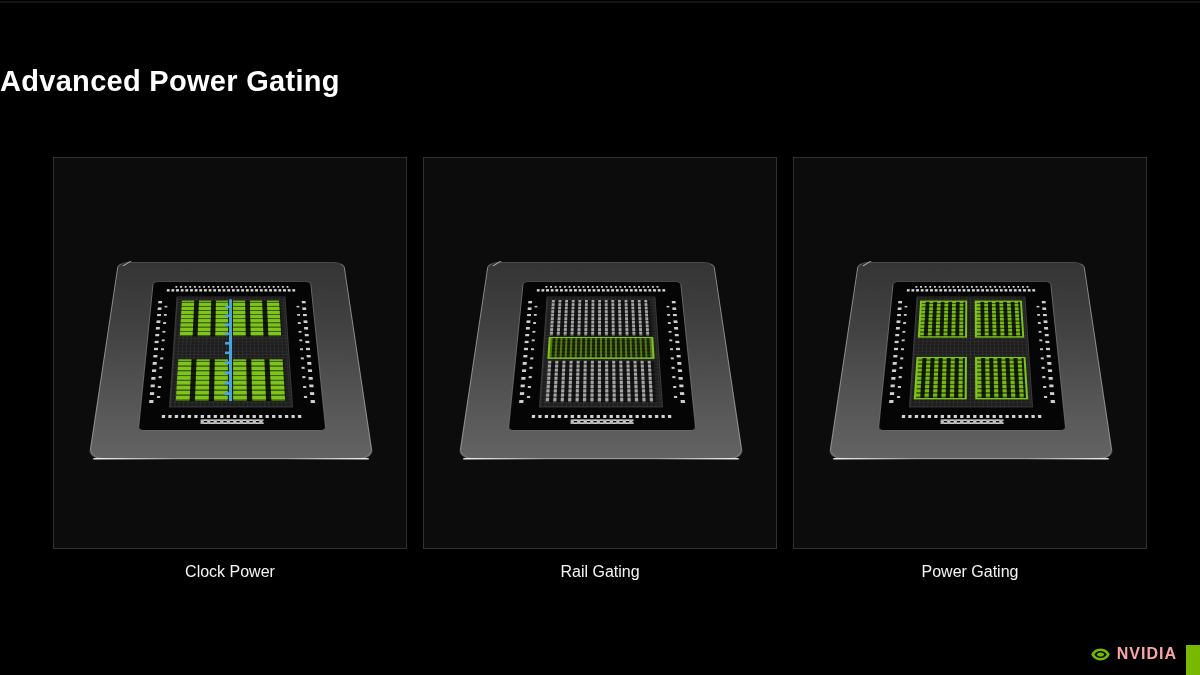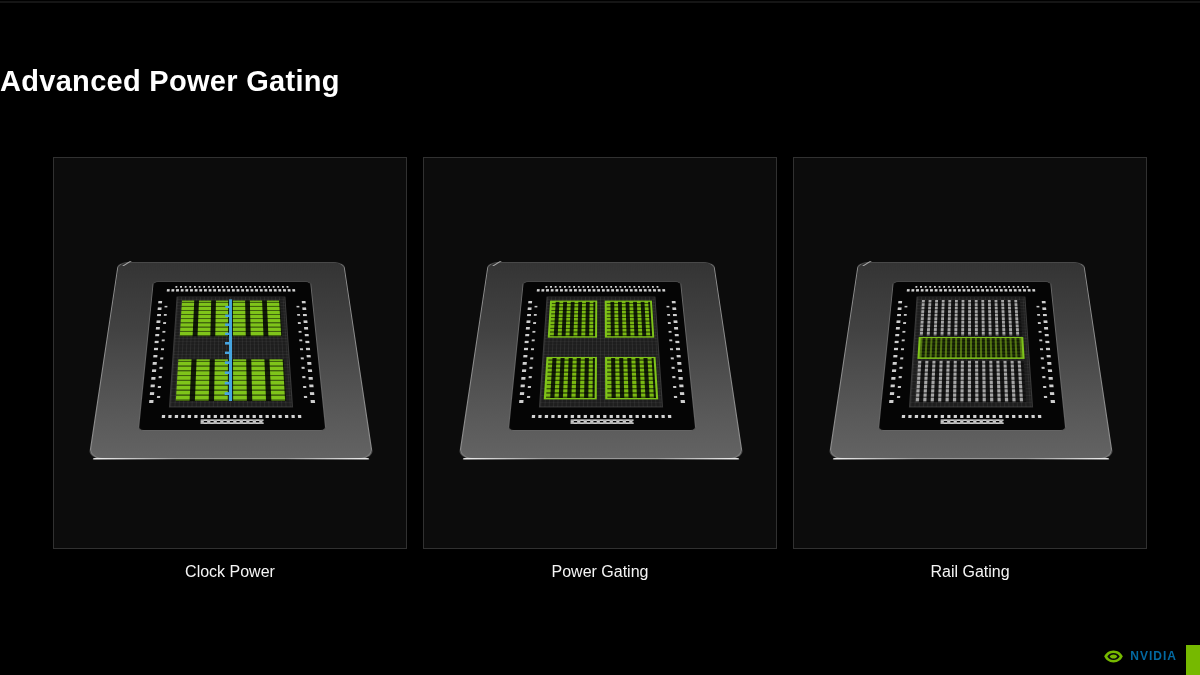--- a/index.html
+++ b/index.html
@@ -126,21 +126,21 @@
     display:block;left:4px;right:4px;top:50%;margin-top:-18px;height:34px;
     background-color:#1e2d07;
     border:2px solid var(--highlight-green,#8ec41d);
     background-image:
       repeating-linear-gradient(90deg,rgba(140,196,30,.5) 0 2px,transparent 2px 5px),
       repeating-linear-gradient(0deg,rgba(0,0,0,.45) 0 2px,transparent 2px 5px);
   }
 
   
   .logo{position:absolute;right:23px;bottom:12px;display:flex;align-items:center;gap:7px;}
-  .wordmark{font-weight:bold;font-size:12px;letter-spacing:1px;color:#0369a1;}
+  .wordmark{font-weight:bold;font-size:16px;letter-spacing:1px;color:#fca5a5;}
   .accent-bar{position:absolute;right:0;bottom:0;width:14px;height:30px;background:var(--nvidia-green,#76b900);}
 </style>
 </head>
 <body>
 
 <div class="top-edge"></div>
 
 <h1 class="slide-title">Advanced Power Gating</h1>
 
 <div class="panels-row">
@@ -176,57 +176,57 @@
         <div class="notch"></div>
         <div class="substrate">
           <div class="pads top1"></div>
           <div class="pads top2"></div>
           <div class="pads left1"></div>
           <div class="pads left2"></div>
           <div class="pads right1"></div>
           <div class="pads right2"></div>
           <div class="pads bottom1"></div>
           <div class="pads bottom2"></div>
-          <div class="core v-power">
-
-            <div class="quad q1"></div>
-            <div class="quad q2"></div>
-            <div class="quad q3"></div>
-            <div class="quad q4"></div>
-
+          <div class="core v-rail">
+
+            <div class="ghalf top"></div>
+            <div class="ghalf bottom"></div>
+            <div class="rail-band"></div>
           </div>
         </div>
       </div>
     </div>
-    <div class="caption">Power Gating</div>
+    <div class="caption">Rail Gating</div>
   </section>
 
   <section class="panel-wrap">
     <div class="panel-box">
       <div class="pkg">
         <div class="notch"></div>
         <div class="substrate">
           <div class="pads top1"></div>
           <div class="pads top2"></div>
           <div class="pads left1"></div>
           <div class="pads left2"></div>
           <div class="pads right1"></div>
           <div class="pads right2"></div>
           <div class="pads bottom1"></div>
           <div class="pads bottom2"></div>
-          <div class="core v-rail">
-
-            <div class="ghalf top"></div>
-            <div class="ghalf bottom"></div>
-            <div class="rail-band"></div>
+          <div class="core v-power">
+
+            <div class="quad q1"></div>
+            <div class="quad q2"></div>
+            <div class="quad q3"></div>
+            <div class="quad q4"></div>
+
           </div>
         </div>
       </div>
     </div>
-    <div class="caption">Rail Gating</div>
+    <div class="caption">Power Gating</div>
   </section>
 
 </div>
 
 <div class="logo">
   <span style="display:inline-flex;">
     <svg viewBox="0 0 32 22" width="19" height="13" aria-hidden="true">
       <path d="M16 1 C8 1 2.5 6 0.5 11 C2.5 16 8 21 16 21 C24 21 29.5 16 31.5 11 C29.5 6 24 1 16 1 Z" fill="#76b900"></path>
       <path d="M16 5 C11 5 7 8 5.5 11 C7 14 11 17 16 17 C21 17 25 14 26.5 11 C25 8 21 5 16 5 Z" fill="#0a0a0a"></path>
       <path d="M16 7.5 C13 7.5 10.5 9 9.5 11 C10.5 13 13 14.5 16 14.5 C19 14.5 21.5 13 22.5 11 C21.5 9 19 7.5 16 7.5 Z" fill="#76b900"></path>

